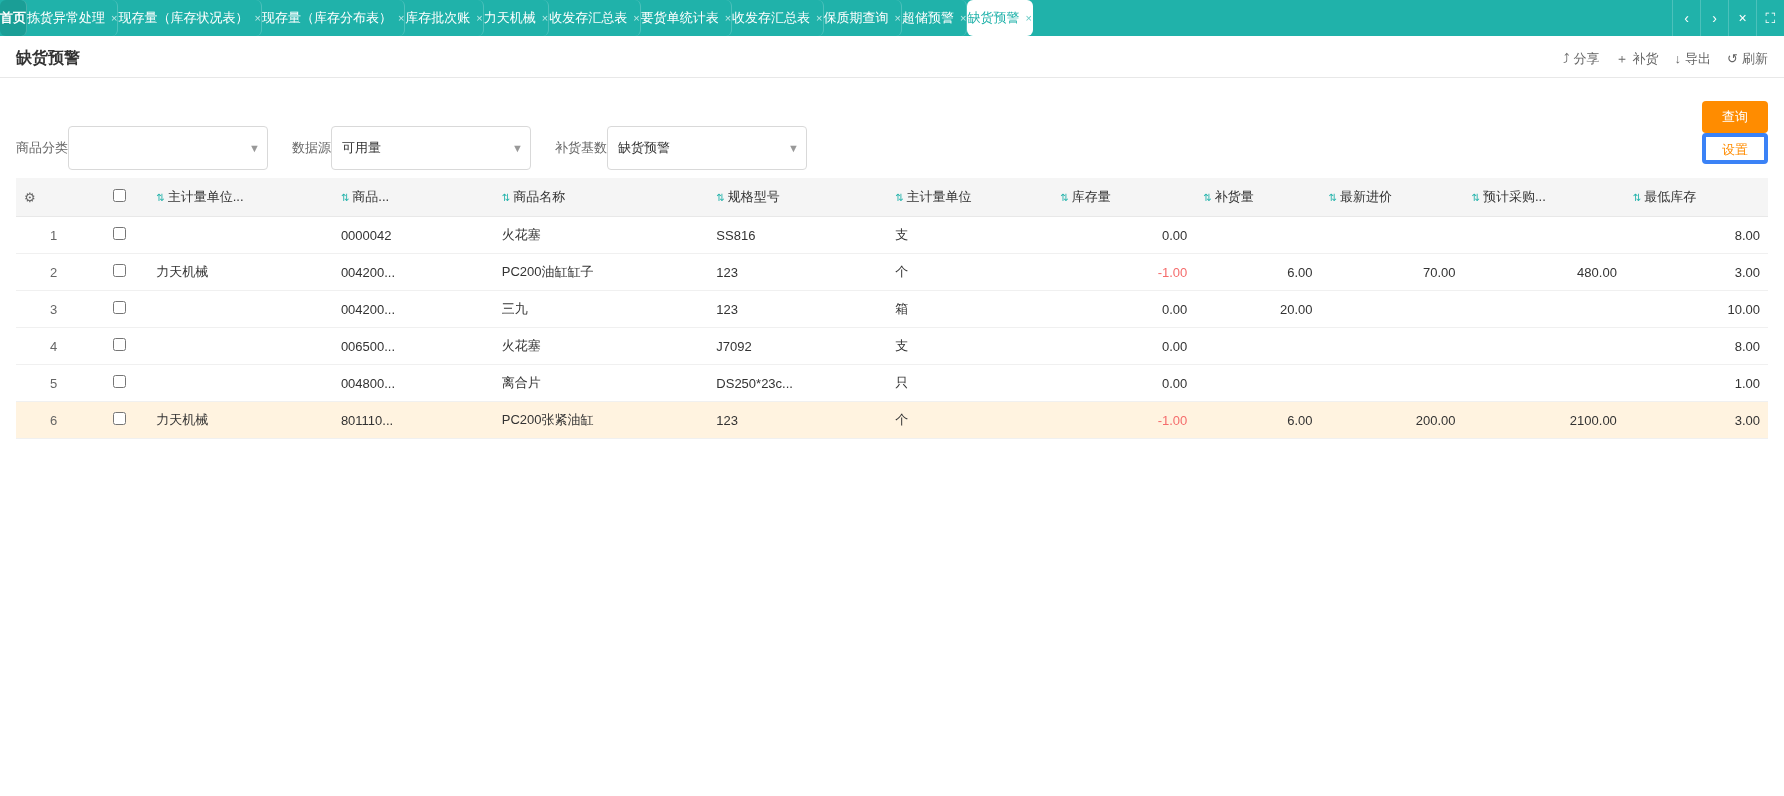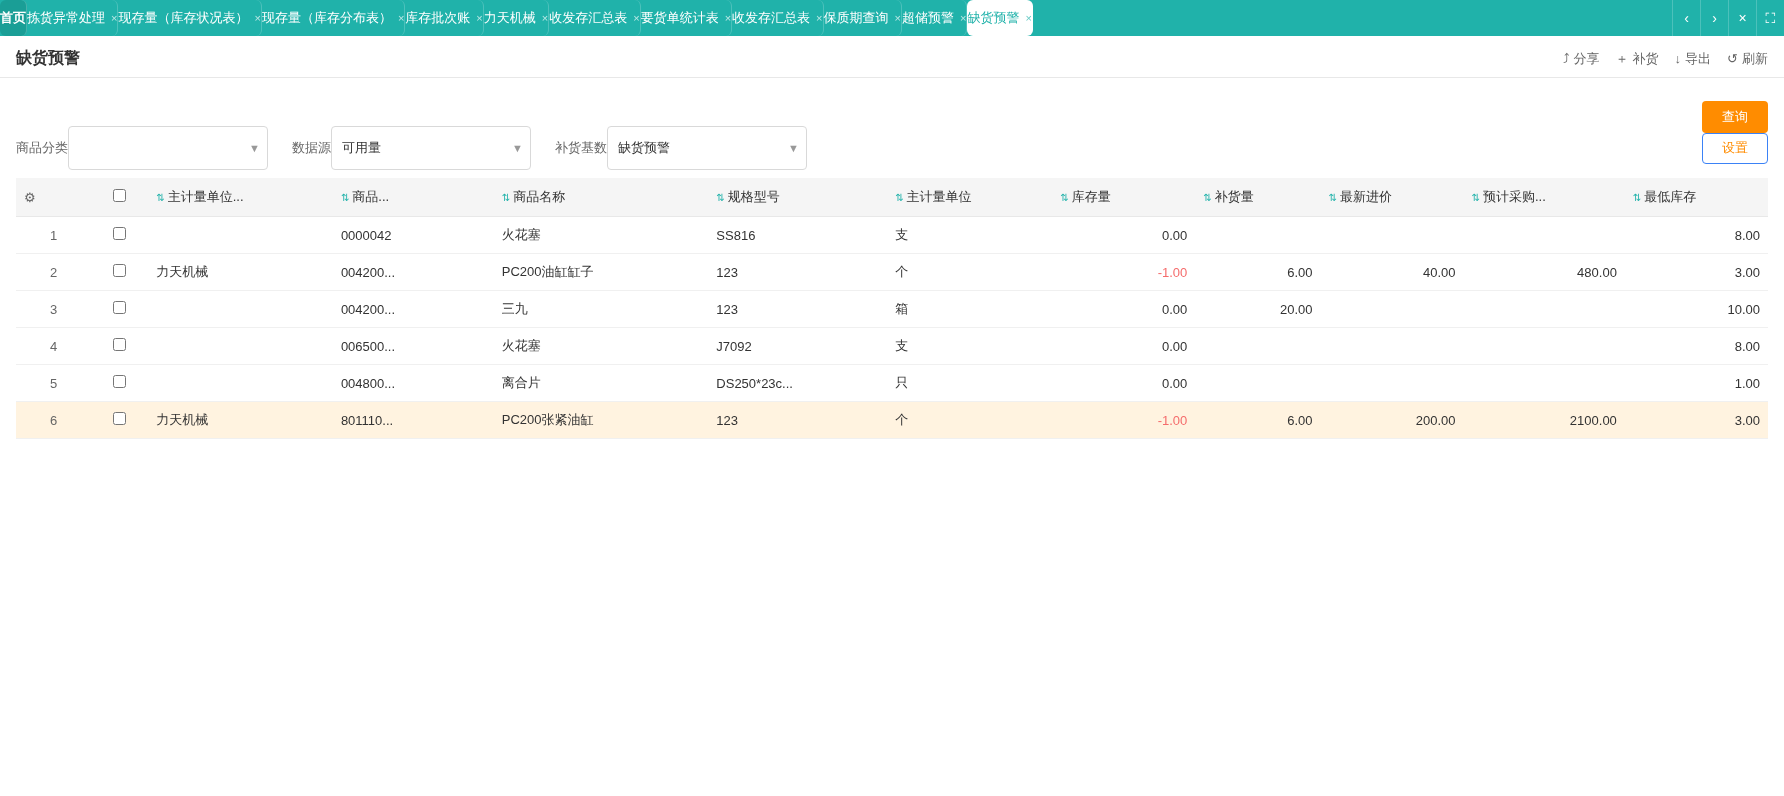--- a/index.html
+++ b/index.html
@@ -149,21 +149,21 @@
       border: none;
       border-radius: 4px;
       padding: 6px 20px;
       cursor: pointer;
       font-size: 13px;
       height: 32px;
     }
     .btn-settings {
       background: #fff;
       color: #ff8c00;
-      border: 1px solid #3b82f6;
+      border: 4px solid #3b82f6;
       border-radius: 4px;
       padding: 4px 16px;
       cursor: pointer;
       font-size: 13px;
       height: 31px;
     }
 
     
     .table-wrapper {
       padding: 0 16px;
@@ -437,21 +437,21 @@
       <td class="col-check">
         <input type="checkbox" style="">
       </td>
       <td class="col-supplier">力天机械</td>
       <td class="col-code">004200...</td>
       <td class="col-name">PC200油缸缸子</td>
       <td class="col-spec">123</td>
       <td class="col-unit">个</td>
       <td class="col-stock" style="color:#f56c6c;">-1.00</td>
       <td class="col-replenish">6.00</td>
-      <td class="col-price">40.00</td>
+      <td class="col-price">70.00</td>
       <td class="col-purchase">480.00</td>
       <td class="col-minstock">3.00</td>
     </tr>
           <tr>
       <td class="col-index">3</td>
       <td class="col-check">
         <input type="checkbox" style="">
       </td>
       <td class="col-supplier"></td>
       <td class="col-code">004200...</td>

